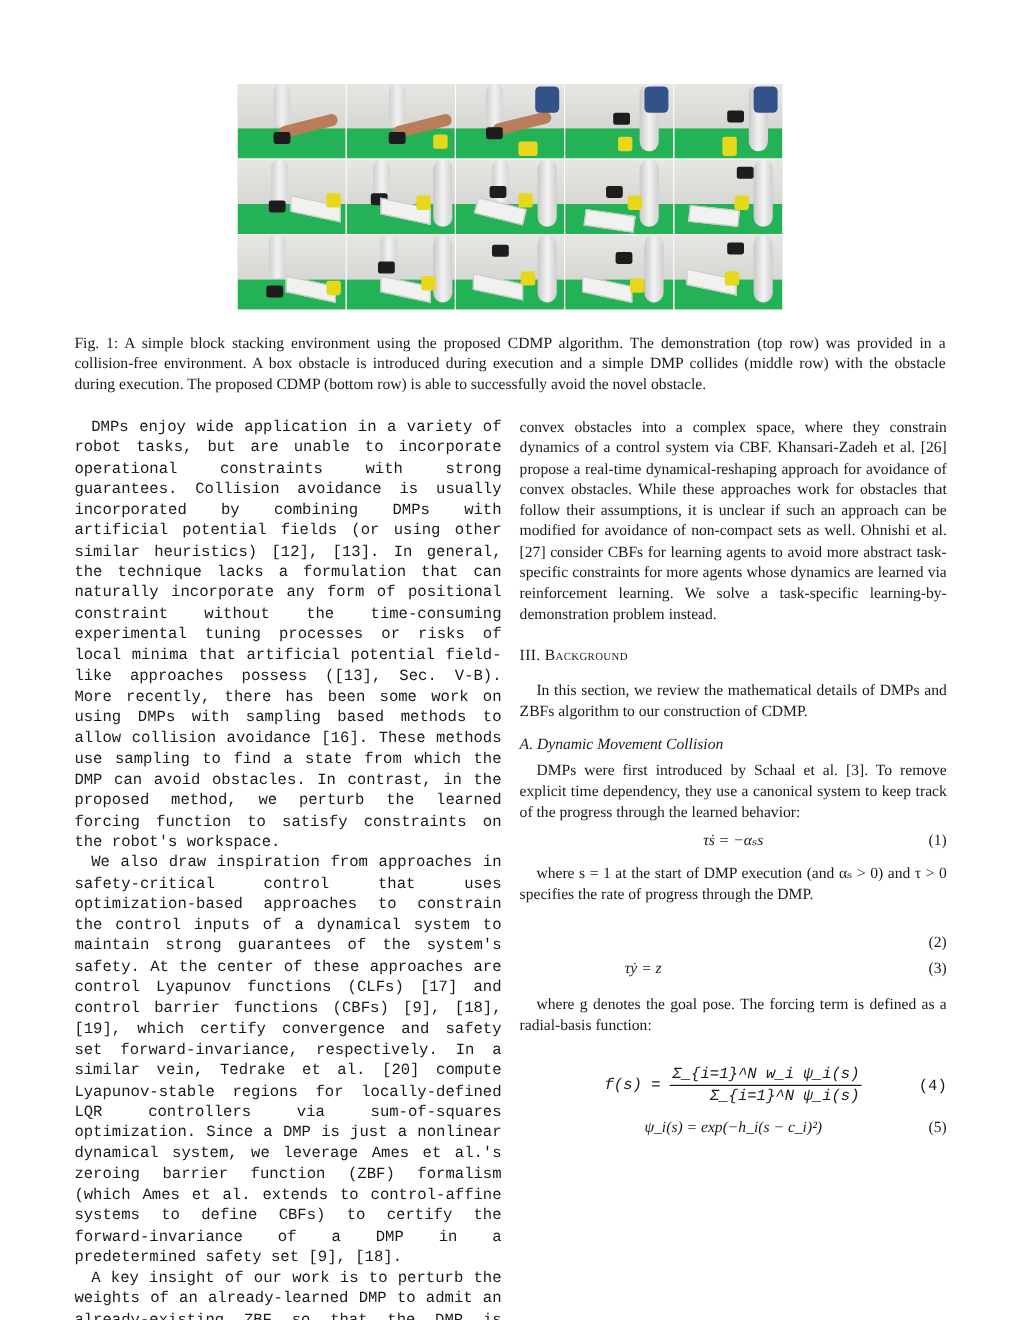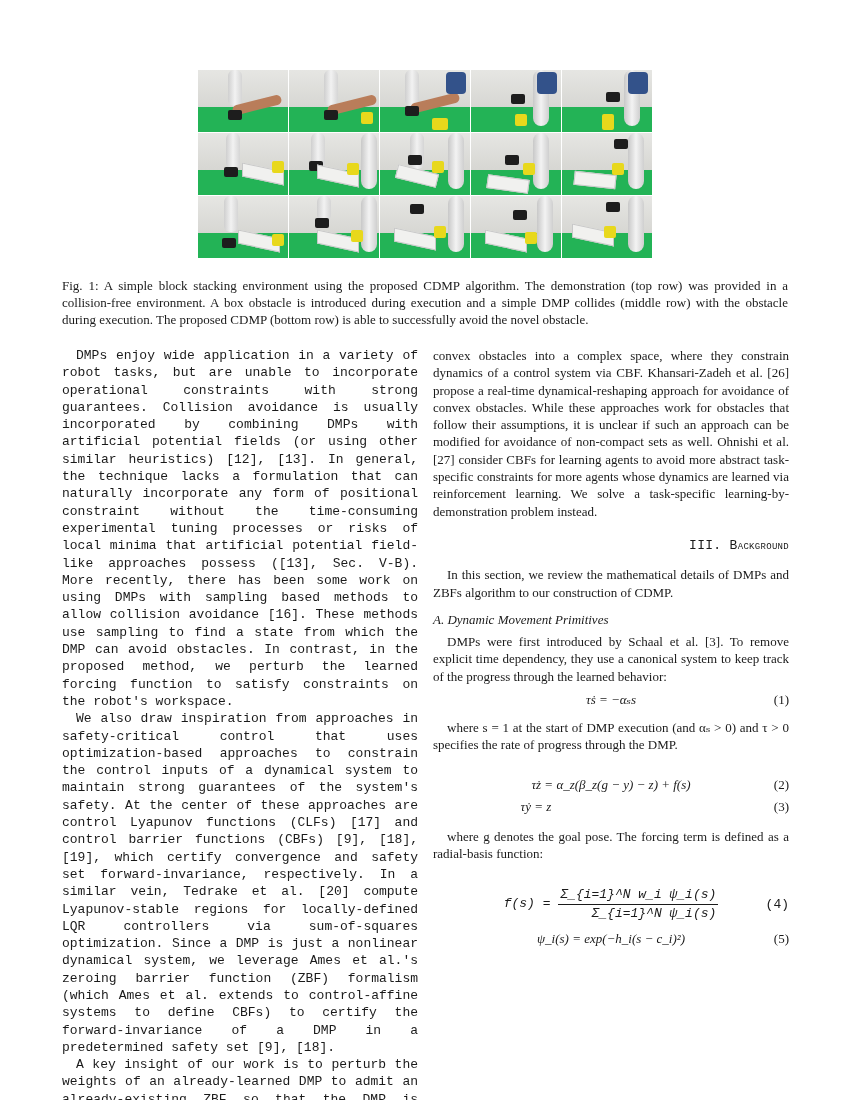--- a/index.html
+++ b/index.html
@@ -26,21 +26,21 @@
 
     .caption {
       position: absolute; left: 62px; top: 277px; width: 726px;
       font-size: 13px; line-height: 17px; text-align: justify;
     }
     .col { position: absolute; top: 347px; width: 356px; font-size: 13px; line-height: 17.3px; text-align: justify; hyphens: auto; }
     .col.left { left: 62px; font-family: Liberation Mono, monospace; }
     .col.right { left: 433px; }
     .col p { margin: 0; text-indent: 14px; }
     .col p.noindent { text-indent: 0; }
-    .section-head { text-align: right; margin: 17px 0 12px 0; font-size: 13px; letter-spacing: 0.3px; font-family: Liberation Mono, monospace; }
+    .section-head { text-align: left; margin: 17px 0 12px 0; font-size: 13px; letter-spacing: 0.3px; }
     .section-head .sc { font-variant: small-caps; }
     .subsection-head { font-style: italic; margin: 10px 0 5px 0; }
     .eq { position: relative; height: 22px; margin: 6px 0; }
     .eq .expr { position: absolute; left: 0; right: 0; text-align: center; font-style: italic; }
     .eq .num { position: absolute; right: 0; top: 0; }
     .eq.tall { height: 38px; font-family: Liberation Mono, monospace; }
     .frac { display: inline-block; vertical-align: middle; text-align: right; }
     .frac .top { display: block; border-bottom: 1px solid #1a1a1a; padding: 0 2px; }
     .frac .bot { display: block; padding: 0 2px; }
   </style>
@@ -189,35 +189,34 @@
 
   <div class="section-head">
     <span>III.</span>
     <span class="sc">Background</span>
   </div>
 
   <p>In this section, we review the mathematical details of DMPs and ZBFs algorithm to our construction of CDMP.</p>
 
   <div class="subsection-head">
     <span>A.</span>
-    <span>Dynamic Movement Primitives</span>
+    <span>Dynamic Movement Collision</span>
   </div>
 
   <p>DMPs were first introduced by Schaal et al. [3]. To remove explicit time dependency, they use a canonical system to keep track of the progress through the learned behavior:</p>
 
   <div class="eq">
     <span class="expr">τṡ = −αₛs</span>
     <span class="num">(1)</span>
   </div>
 
   <p>where s = 1 at the start of DMP execution (and αₛ &gt; 0) and τ &gt; 0 specifies the rate of progress through the DMP.</p>
 
   <div style="height:22px"></div>
   <div class="eq" style="margin:0">
-    <span class="expr">τż = α_z(β_z(g − y) − z) + f(s)</span>
     <span class="num">(2)</span>
   </div>
   <div class="eq" style="margin:0 0 8px 0">
     <span class="expr" style="padding-right:150px">τẏ = z</span>
     <span class="num">(3)</span>
   </div>
 
   <p>where g denotes the goal pose. The forcing term is defined as a radial-basis function:</p>
 
   <div style="height:18px"></div>

